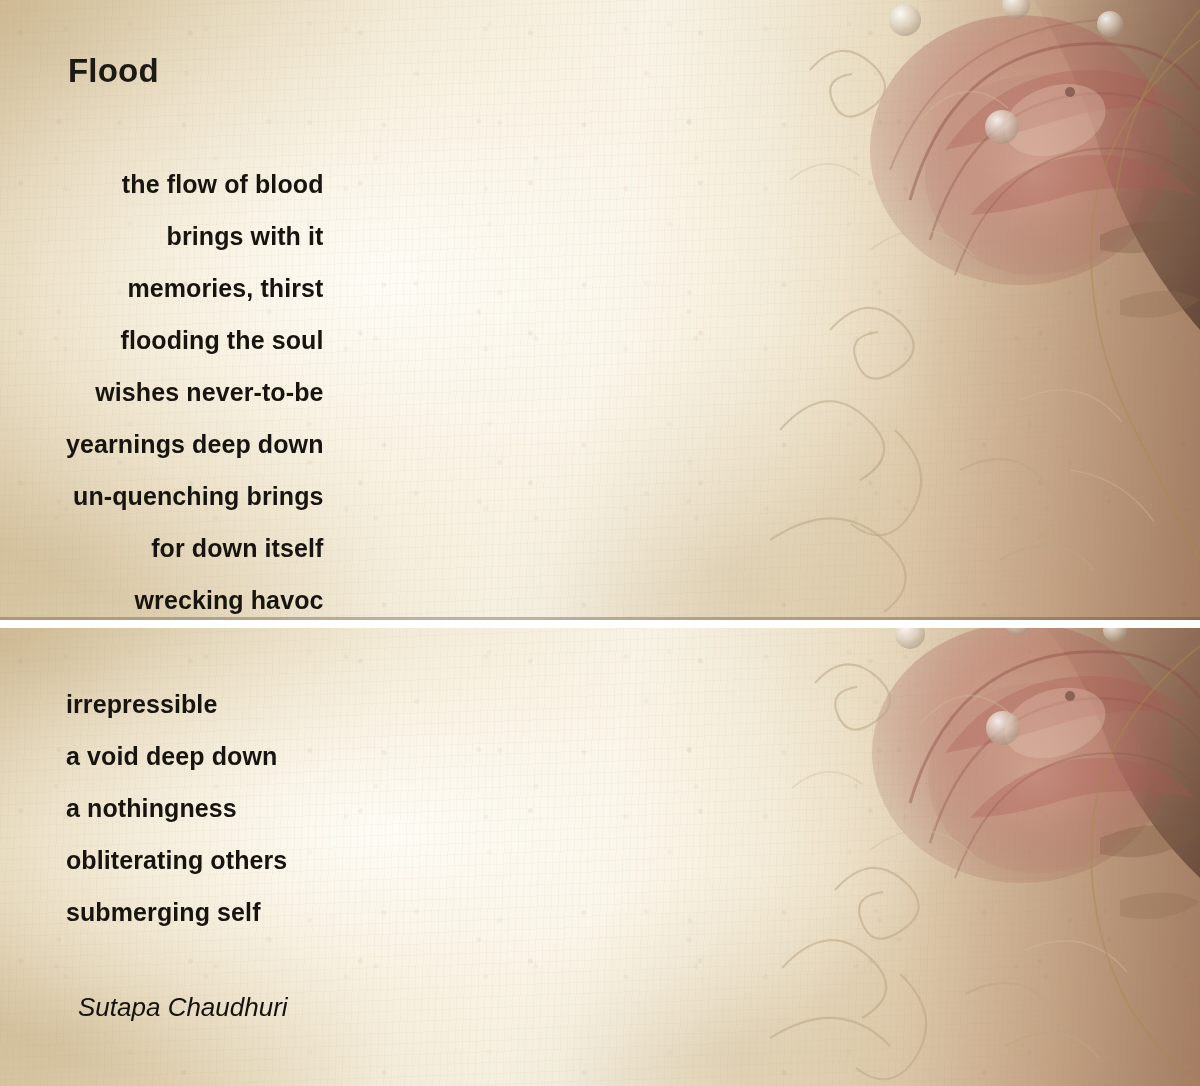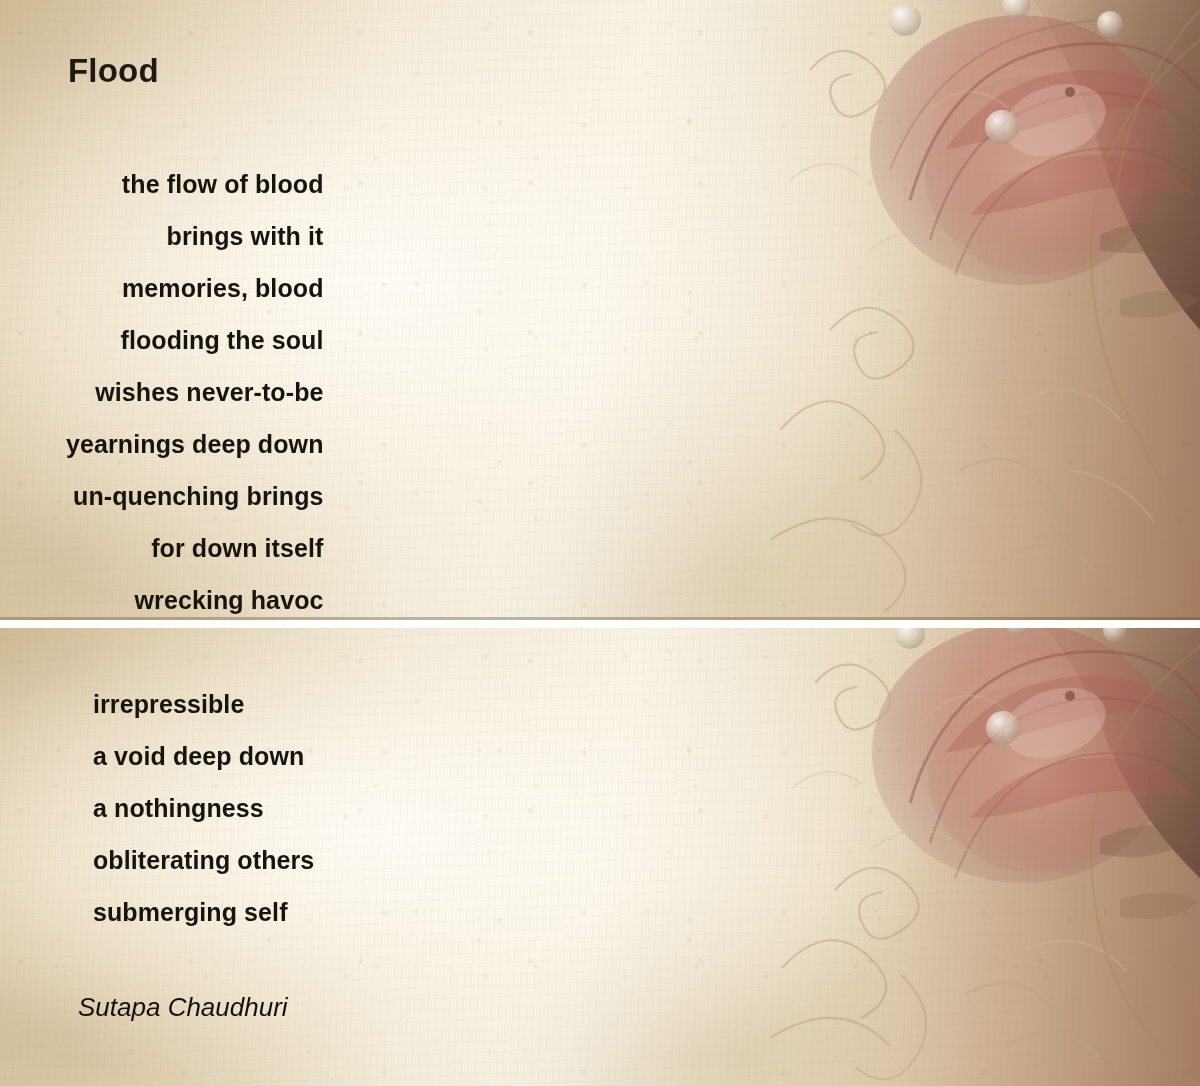--- a/index.html
+++ b/index.html
@@ -138,21 +138,21 @@
   .stanza {
     position: absolute;
     left: 66px;
     color: #17140f;
     font-size: 25px;
     font-weight: bold;
     line-height: 52px;
     letter-spacing: 0.1px;
   }
   .stanza-one { top: 158px; text-align: right; }
-  .stanza-two { top: 678px; margin-left: 27px; }
+  .stanza-two { top: 678px; }
   .stanza div { white-space: pre; }
 
   .author {
     position: absolute;
     left: 78px;
     top: 992px;
     font-size: 26px;
     font-style: italic;
     font-weight: normal;
     color: #14110c;
@@ -327,21 +327,21 @@
       </svg>
     </div>
   </div>
 
   <div class="content">
     <div class="poem-title">Flood</div>
 
     <div class="stanza stanza-one">
       <div>the flow of blood</div>
       <div>brings with it</div>
-      <div>memories, blood</div>
+      <div>memories, thirst</div>
       <div>flooding the soul</div>
       <div>wishes never-to-be</div>
       <div>yearnings deep down</div>
       <div>un-quenching brings</div>
       <div>for down itself</div>
       <div>wrecking havoc</div>
     </div>
 
     <div class="stanza stanza-two">
       <div>irrepressible</div>

